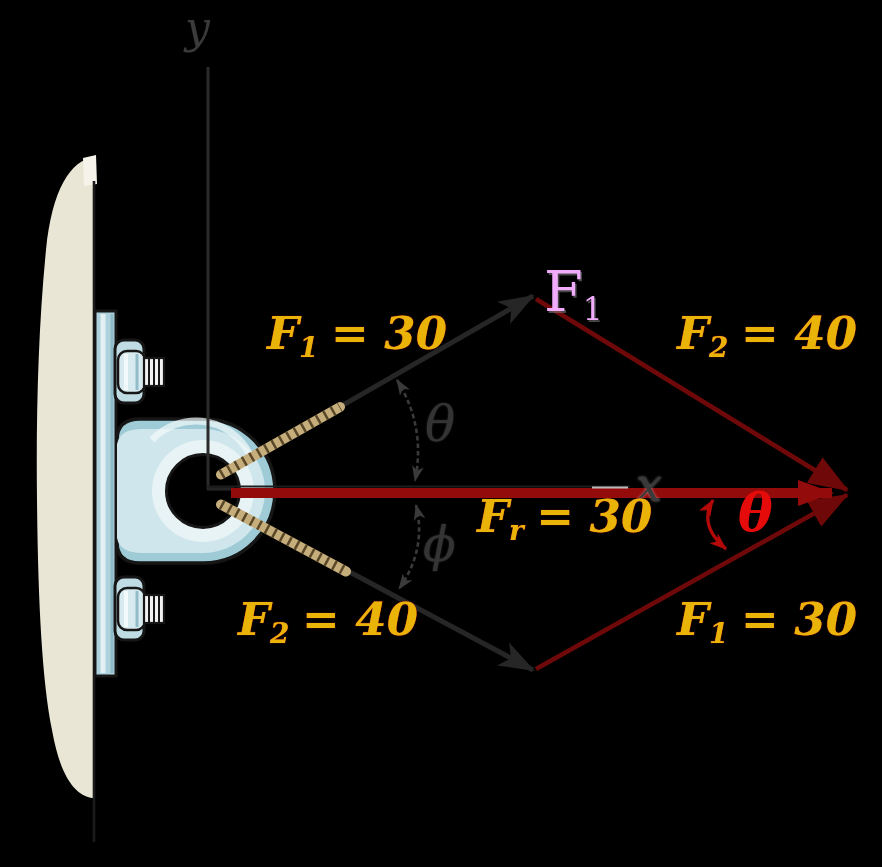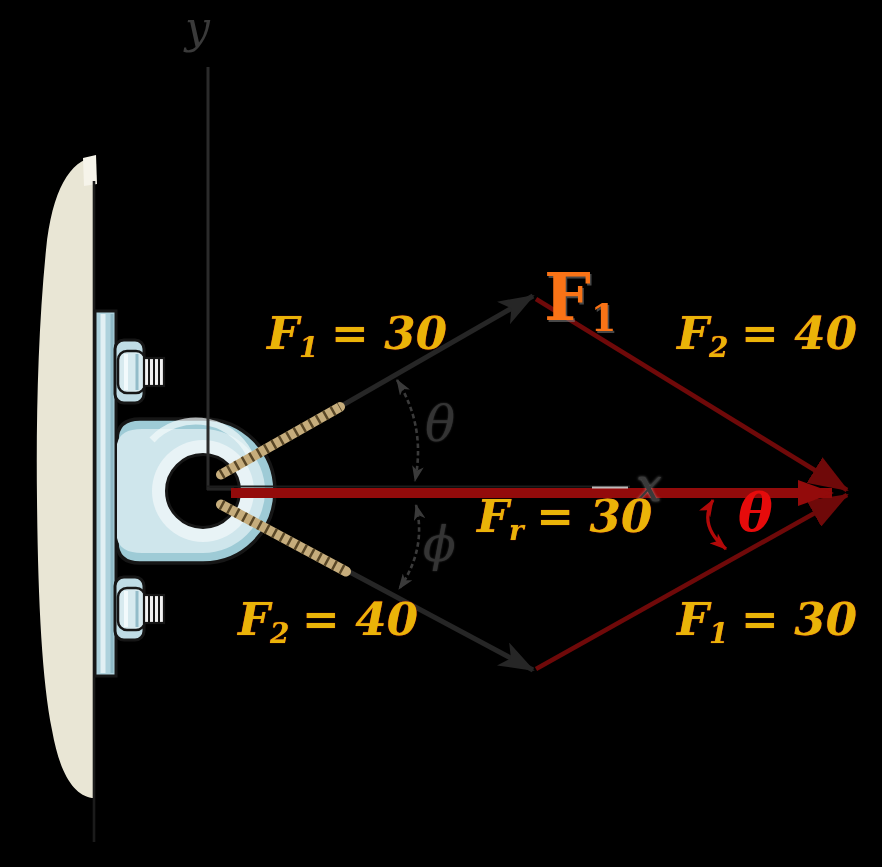--- a/index.html
+++ b/index.html
@@ -6,21 +6,21 @@
   .stage{
     position:relative;width:882px;height:867px;background:#000;overflow:hidden;
     font-family:"DejaVu Serif","Liberation Serif",serif;
   }
   .stage svg{position:absolute;left:0;top:0;}
   .lbl{position:absolute;line-height:1;white-space:nowrap;}
   .red{color:#eab308;font-weight:700;font-style:italic;font-size:45px;
        text-shadow:0 0 1px #ff2a2a;}
   .red .sub{font-size:.62em;vertical-align:-.28em;}
   .red .eq{margin-left:.28em;}
-  .tip{color:#f97316;font-weight:700;font-size:66px;
+  .tip{color:#f0abfc;font-weight:400;font-size:56px;
        text-shadow:1.5px 1.5px 0 rgba(130,130,130,.55);}
   .tip .sub{font-size:.56em;vertical-align:-.30em;}
   .axis{color:#3a3a3a;font-style:italic;font-size:44px;}
   .halo{text-shadow:0 0 3px rgba(225,225,225,.55);}
   .angle{color:#343434;font-style:italic;font-size:50px;
          text-shadow:0 0 2px rgba(200,200,200,.25);}
   .angleRed{color:#e60b0b;font-weight:700;font-style:italic;font-size:52px;}
 </style>
 </head>
 <body>

